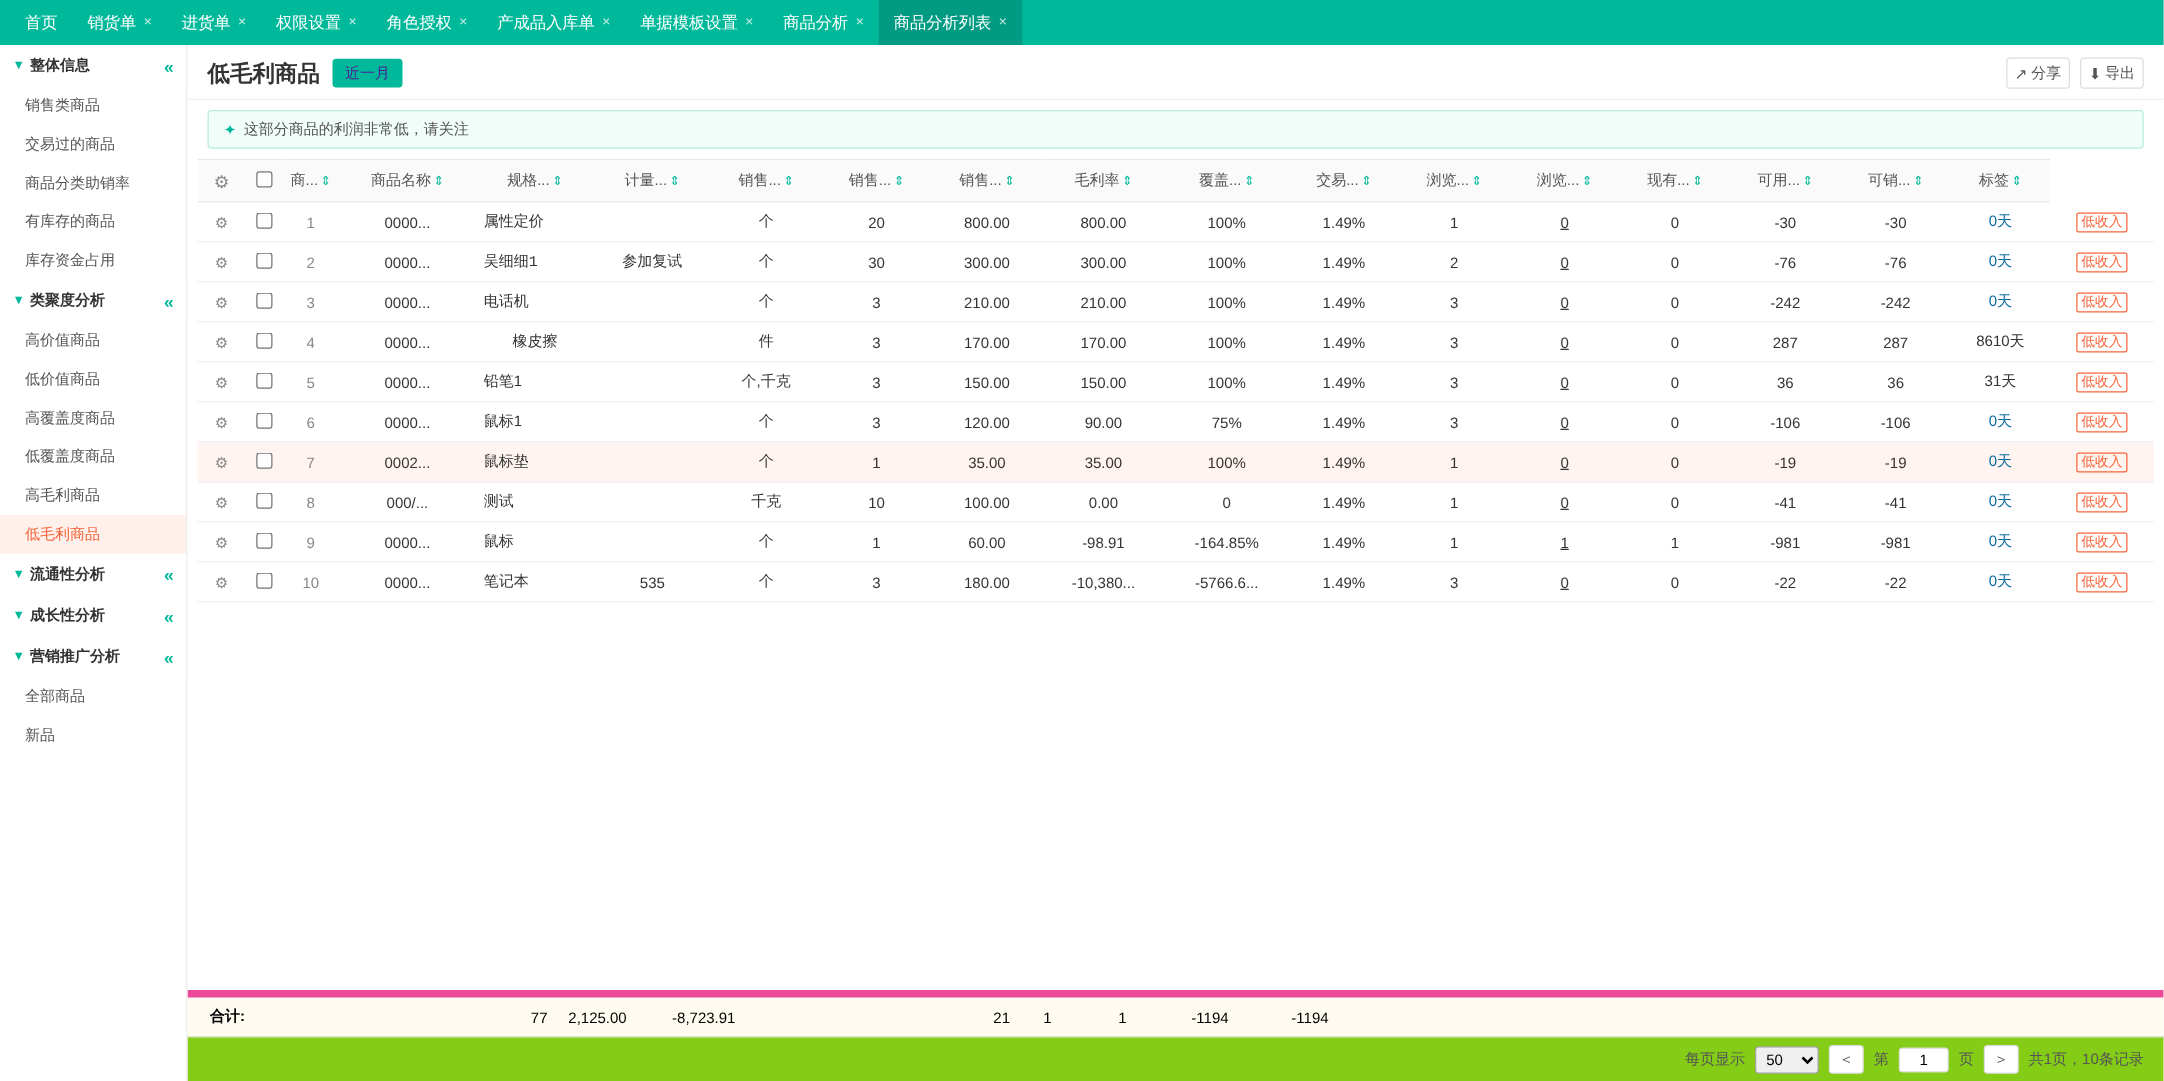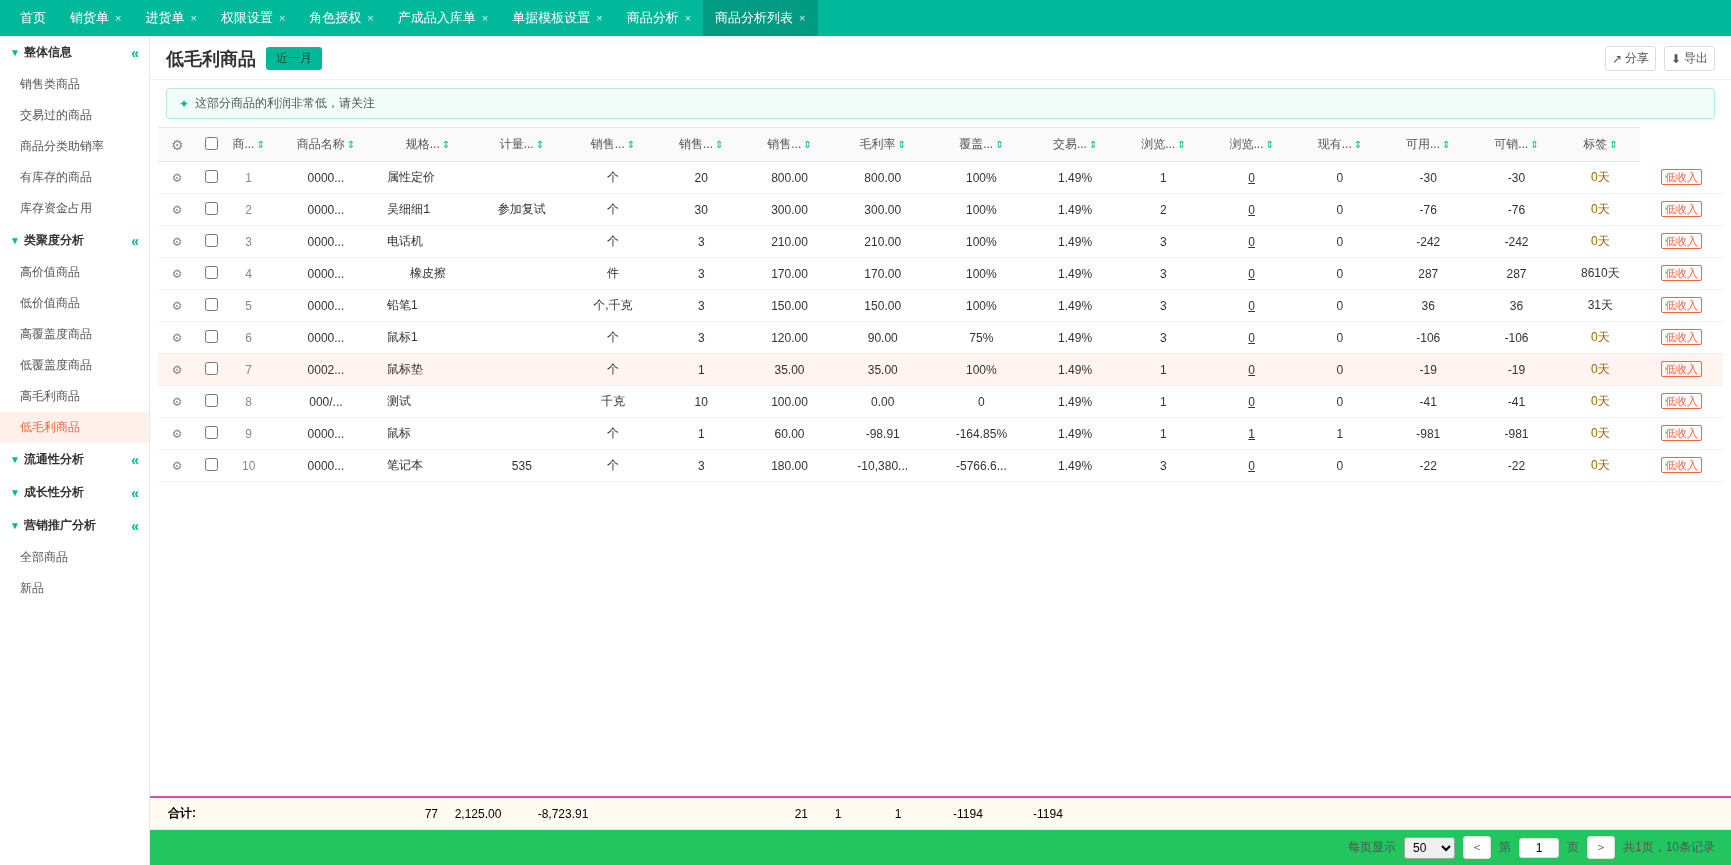--- a/index.html
+++ b/index.html
@@ -80,21 +80,21 @@
       gap: 10px;
       border-bottom: 1px solid #f0f0f0;
     }
     .page-title {
       font-size: 18px;
       font-weight: bold;
       color: #333;
     }
     .filter-btn {
       background: #00b99a;
-      color: #14532d;
+      color: #4c1d95;
       border: none;
       padding: 3px 10px;
       border-radius: 3px;
       cursor: pointer;
       font-size: 12px;
     }
     .search-box {
       flex: 1;
       display: flex;
       align-items: center;
@@ -170,50 +170,50 @@
     thead th .sort-icon { color: #00b99a; margin-left: 2px; font-size: 10px; }
     tbody tr { border-bottom: 1px solid #f0f0f0; }
     tbody tr.highlighted { background: #fff4ef; }
     tbody td {
       padding: 7px 6px;
       text-align: center;
       color: #333;
       white-space: nowrap;
     }
     .tag-low { color: #f5663a; font-size: 11px; border: 1px solid #f5663a; border-radius: 2px; padding: 1px 3px; }
-    .days-red { color: #a16207; }
+    .days-red { color: #0369a1; }
     .underline { text-decoration: underline; cursor: pointer; color: #333; }
     .settings-icon { color: #888; cursor: pointer; }
     .check-col { width: 30px; }
     .num-col { width: 30px; color: #888; }
 
     
     .table-footer {
-      border-top: 2px solid #ec4899;
+      border-top: 6px solid #ec4899;
       display: flex;
       align-items: center;
       padding: 7px 8px;
       background: #fffbf0;
       font-size: 12px;
       gap: 0;
     }
     .footer-cells {
       display: flex;
       width: 100%;
       align-items: center;
     }
 
     
     .pagination-bar {
       display: flex;
       align-items: center;
       justify-content: flex-end;
       padding: 6px 16px;
       border-top: 1px solid #e8e8e8;
-      background: #22c55e;
+      background: #84cc16;
       gap: 8px;
       color: #555;
       font-size: 12px;
     }
     .pagination-bar select {
       border: 1px solid #a3a3a3;
       padding: 2px 4px;
       border-radius: 3px;
       font-size: 12px;
     }

